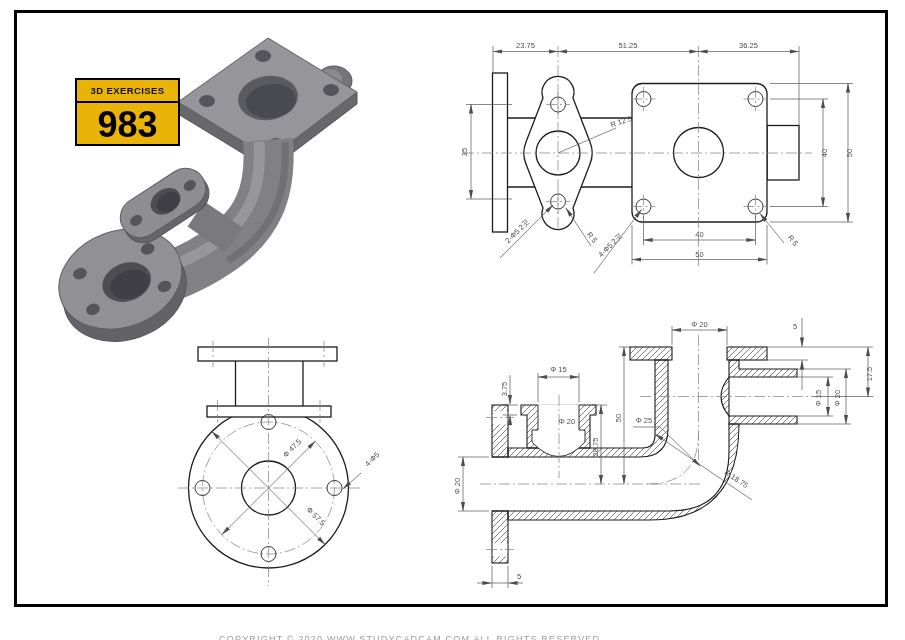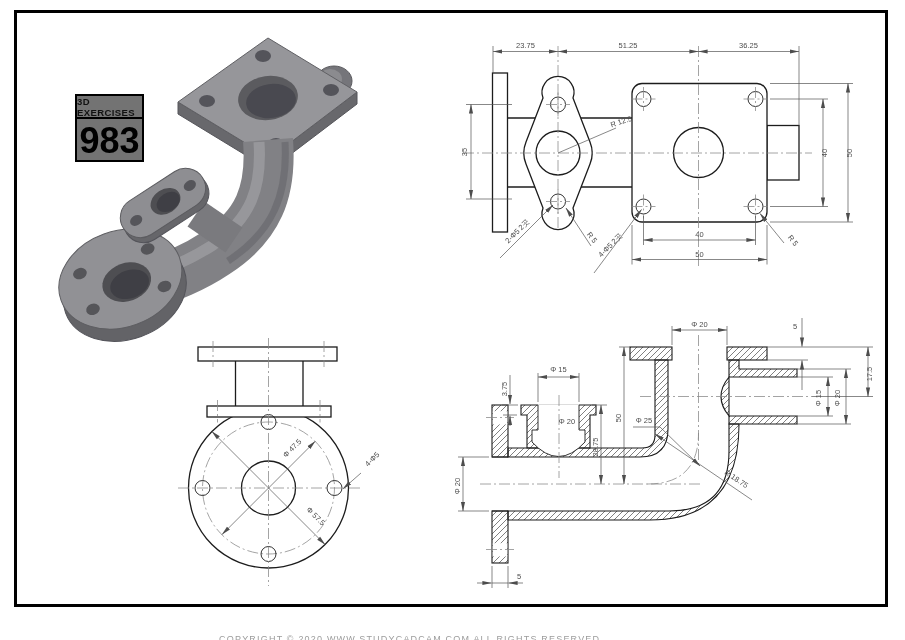--- a/index.html
+++ b/index.html
@@ -1,21 +1,21 @@
 <!DOCTYPE html>
 <html><head>
 <meta charset="utf-8">
 <style>
   html,body{margin:0;padding:0;background:#ffffff;}
   .page{position:relative;width:905px;height:640px;background:#fff;overflow:hidden;
         font-family:"Liberation Sans",sans-serif;}
   .frame{position:absolute;left:14px;top:10px;width:874px;height:597px;
          border:3px solid #000;box-sizing:border-box;}
-  .badge{position:absolute;left:75px;top:94px;width:69px;height:68px;
-         border:2px solid #000;box-sizing:border-box;background:#737373;z-index:5;}
+  .badge{position:absolute;left:75px;top:78px;width:105px;height:68px;
+         border:2px solid #000;box-sizing:border-box;background:#eab308;z-index:5;}
   .badge-head{height:21px;border-bottom:2px solid #000;display:flex;
               align-items:center;justify-content:center;
               font-size:9.5px;font-weight:600;letter-spacing:.4px;color:#111;}
   .badge-num{height:43px;display:flex;align-items:center;justify-content:center;
              font-size:36px;font-weight:700;color:#000;}
   .footer{position:absolute;left:0;top:614px;width:823px;text-align:center;
           font-size:9px;color:#9c9c9c;letter-spacing:1.2px;margin-top:20px;}
   svg{position:absolute;left:0;top:0;}
   .obj{stroke:#1c1c1c;stroke-width:1.3;fill:none;}
   .objw{stroke:#1c1c1c;stroke-width:1.3;fill:#fff;}

